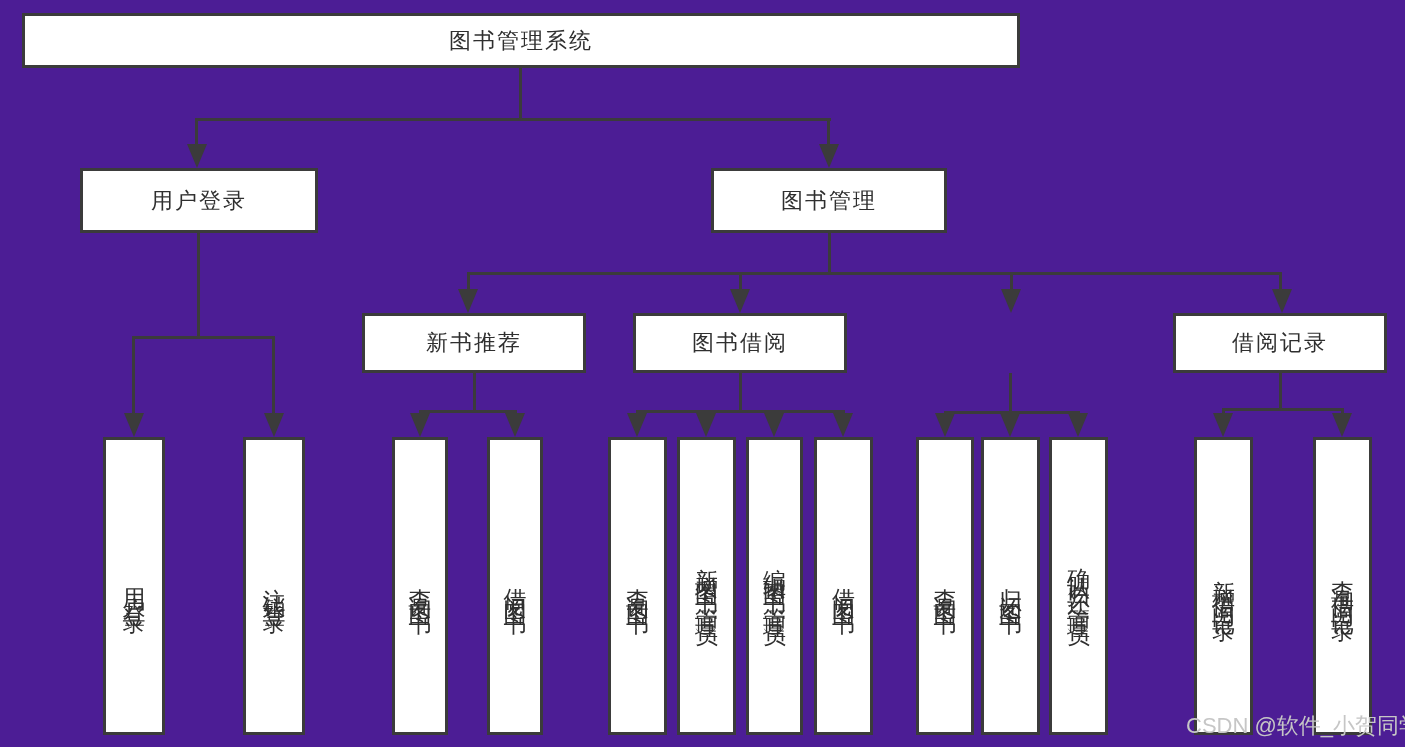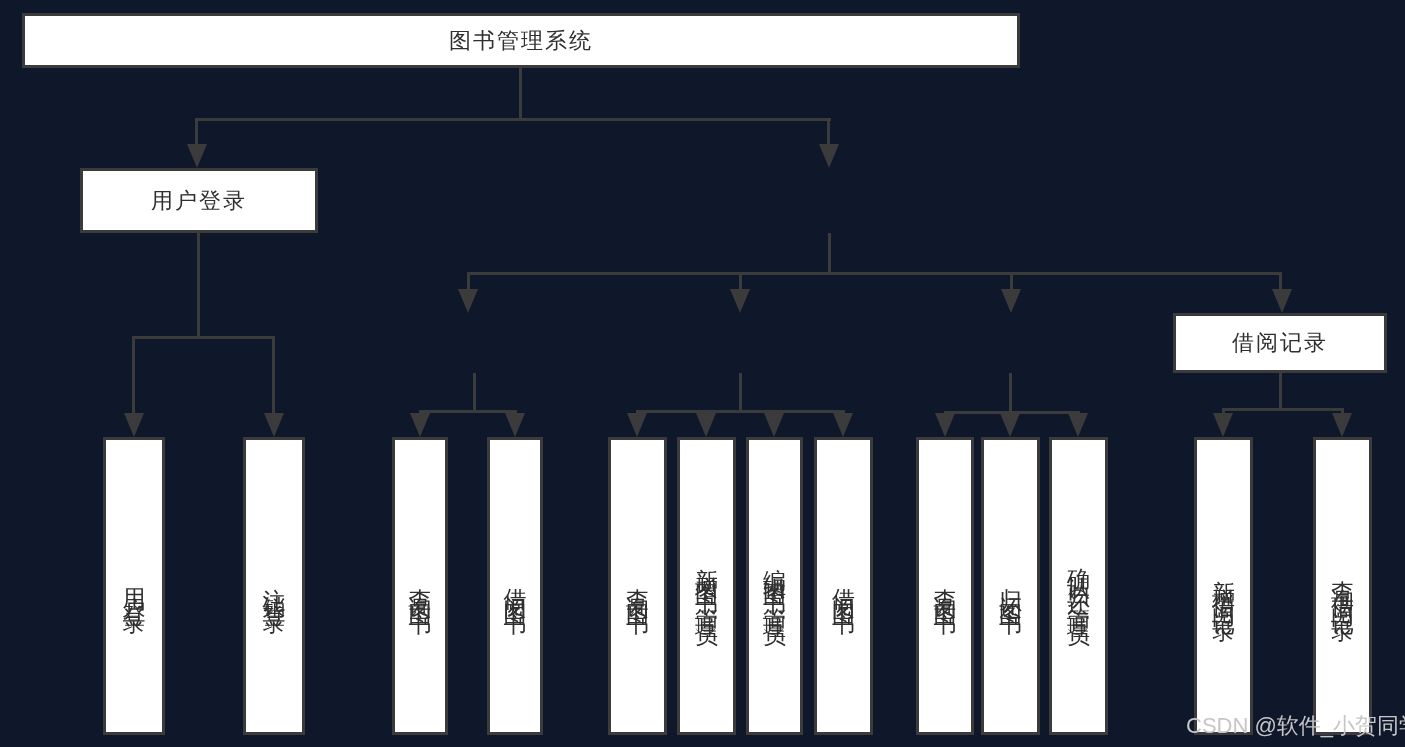--- a/index.html
+++ b/index.html
@@ -1,20 +1,20 @@
 <!DOCTYPE html>
 <html><head>
 <meta charset="utf-8">
 <style>
   html, body { margin: 0; padding: 0; background: #ffffff; }
   .canvas {
     position: relative;
     width: 1405px;
     height: 747px;
-    background: #0f172a;
+    background: #4c1d95;
     font-family: "Liberation Sans", sans-serif;
     overflow: hidden;
   }
   .node {
     position: absolute;
     box-sizing: border-box;
     border: 3px solid #3b3b3b;
     background: #ffffff;
     display: flex;
     align-items: center;
@@ -56,39 +56,42 @@
   <div class="node h-node" style="left:22px; top:13px; width:998px; height:55px;">图书管理系统</div>
 
   <div class="vline" style="left:519px; top:68px; height:50px;"></div>
   <div class="hline" style="left:197px; top:118px; width:634px;"></div>
   <div class="vline" style="left:195px; top:118px; height:28px;"></div>
   <div class="arrow-down" style="left:187px; top:144px;"></div>
   <div class="vline" style="left:827px; top:118px; height:28px;"></div>
   <div class="arrow-down" style="left:819px; top:144px;"></div>
 
   <div class="node h-node" style="left:80px; top:168px; width:238px; height:65px;">用户登录</div>
+  <div class="node h-node" style="left:711px; top:168px; width:236px; height:65px;">图书管理</div>
 
   <div class="vline" style="left:197px; top:233px; height:103px;"></div>
   <div class="hline" style="left:133px; top:336px; width:142px;"></div>
   <div class="vline" style="left:132px; top:336px; height:79px;"></div>
   <div class="arrow-down" style="left:124px; top:413px;"></div>
   <div class="vline" style="left:272px; top:336px; height:79px;"></div>
   <div class="arrow-down" style="left:264px; top:413px;"></div>
 
   <div class="vline" style="left:828px; top:233px; height:39px;"></div>
   <div class="hline" style="left:467px; top:272px; width:815px;"></div>
   <div class="vline" style="left:467px; top:272px; height:19px;"></div>
   <div class="arrow-down" style="left:458px; top:289px;"></div>
   <div class="vline" style="left:739px; top:272px; height:19px;"></div>
   <div class="arrow-down" style="left:730px; top:289px;"></div>
   <div class="vline" style="left:1010px; top:272px; height:19px;"></div>
   <div class="arrow-down" style="left:1001px; top:289px;"></div>
   <div class="vline" style="left:1279px; top:272px; height:19px;"></div>
   <div class="arrow-down" style="left:1272px; top:289px;"></div>
 
+  <div class="node h-node" style="left:362px; top:313px; width:224px; height:60px;">新书推荐</div>
+  <div class="node h-node" style="left:633px; top:313px; width:214px; height:60px;">图书借阅</div>
   <div class="node h-node" style="left:1173px; top:313px; width:214px; height:60px;">借阅记录</div>
 
   <div class="vline" style="left:473px; top:373px; height:37px;"></div>
   <div class="hline" style="left:419px; top:410px; width:97px;"></div>
   <div class="vline" style="left:419px; top:410px; height:6px;"></div>
   <div class="arrow-down" style="left:410px; top:413px;"></div>
   <div class="vline" style="left:514px; top:410px; height:6px;"></div>
   <div class="arrow-down" style="left:505px; top:413px;"></div>
 
   <div class="vline" style="left:739px; top:373px; height:37px;"></div>

